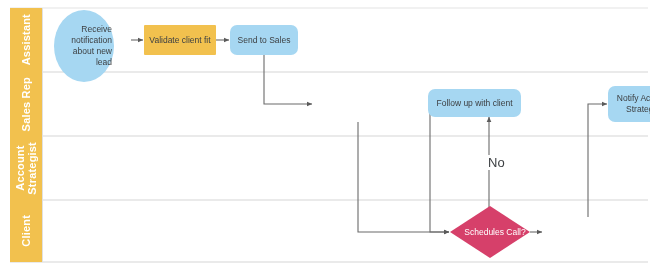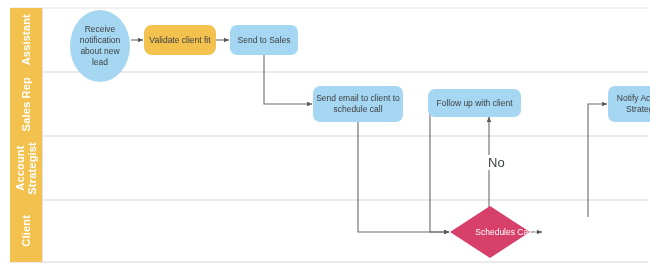--- a/index.html
+++ b/index.html
@@ -60,33 +60,33 @@
   .node-circle {
     background: #A6D7F2;
     border-radius: 50%;
   }
   .node-rounded-blue {
     background: #A6D7F2;
     border-radius: 7px;
   }
   .node-rounded-yellow {
     background: #F2C14E;
-    border-radius: 8px;
+    border-radius: 1px;
     align-items: center;
   }
   .node-rounded-green {
     background: #8CC858;
     border-radius: 7px;
   }
   .node-diamond-wrap {
     position: absolute;
   }
   .node-diamond-label {
     position: absolute;
-    left: 16px;
+    left: 5px;
     top: 0;
     width: 100%;
     height: 100%;
     display: flex;
     align-items: center;
     justify-content: center;
     text-align: center;
     font-size: 8.5px;
     line-height: 11px;
     color: #ffffff;
@@ -148,35 +148,32 @@
 
   <div class="lane-band" style="left:10px; top:136px; width:32px; height:64px;">
     <span class="lane-band-label">Account
 Strategist</span>
   </div>
 
   <div class="lane-band" style="left:10px; top:200px; width:32px; height:62px;">
     <span class="lane-band-label">Client</span>
   </div>
 
-  <div class="node node-circle" style="left:70px; top:10px; width:60px; height:72px;">
+  <div class="node node-circle" style="left:54px; top:10px; width:60px; height:72px;text-align:right;">
     <span>Receive notification about new lead</span>
   </div>
 
   <div class="node node-rounded-yellow" style="left:144px; top:25px; width:72px; height:30px;">
     <span>Validate client fit</span>
   </div>
 
   <div class="node node-rounded-blue" style="left:230px; top:25px; width:68px; height:30px;">
     <span>Send to Sales</span>
   </div>
 
-  <div class="node node-rounded-blue" style="left:313px; top:86px; width:90px; height:36px;">
-    <span>Send email to client to schedule call</span>
-  </div>
 
   <div class="node node-rounded-blue" style="left:428px; top:89px; width:93px; height:28px;">
     <span>Follow up with client</span>
   </div>
 
   <div class="node node-rounded-blue" style="left:608px; top:86px; width:72px; height:36px;">
     <span>Notify Account Strategist</span>
   </div>
 
   <div class="node-diamond-wrap" style="left:450px; top:206px; width:80px; height:52px;">

